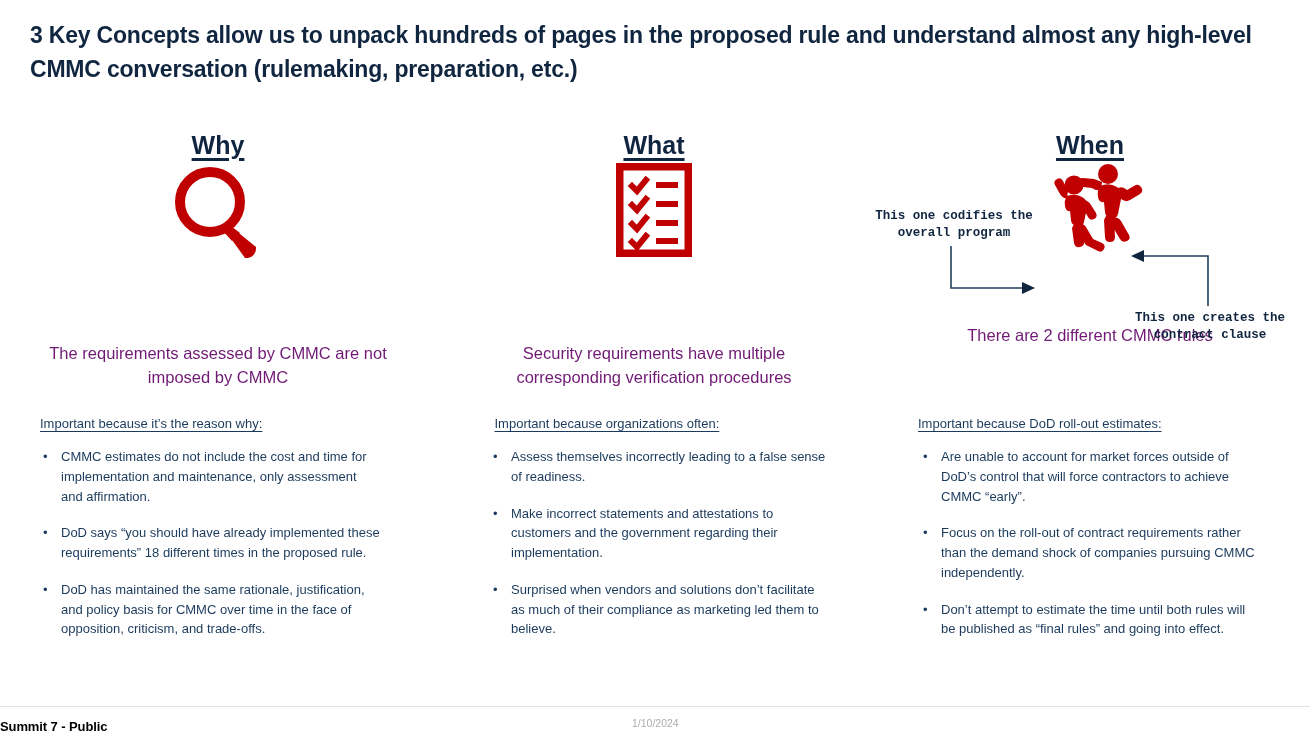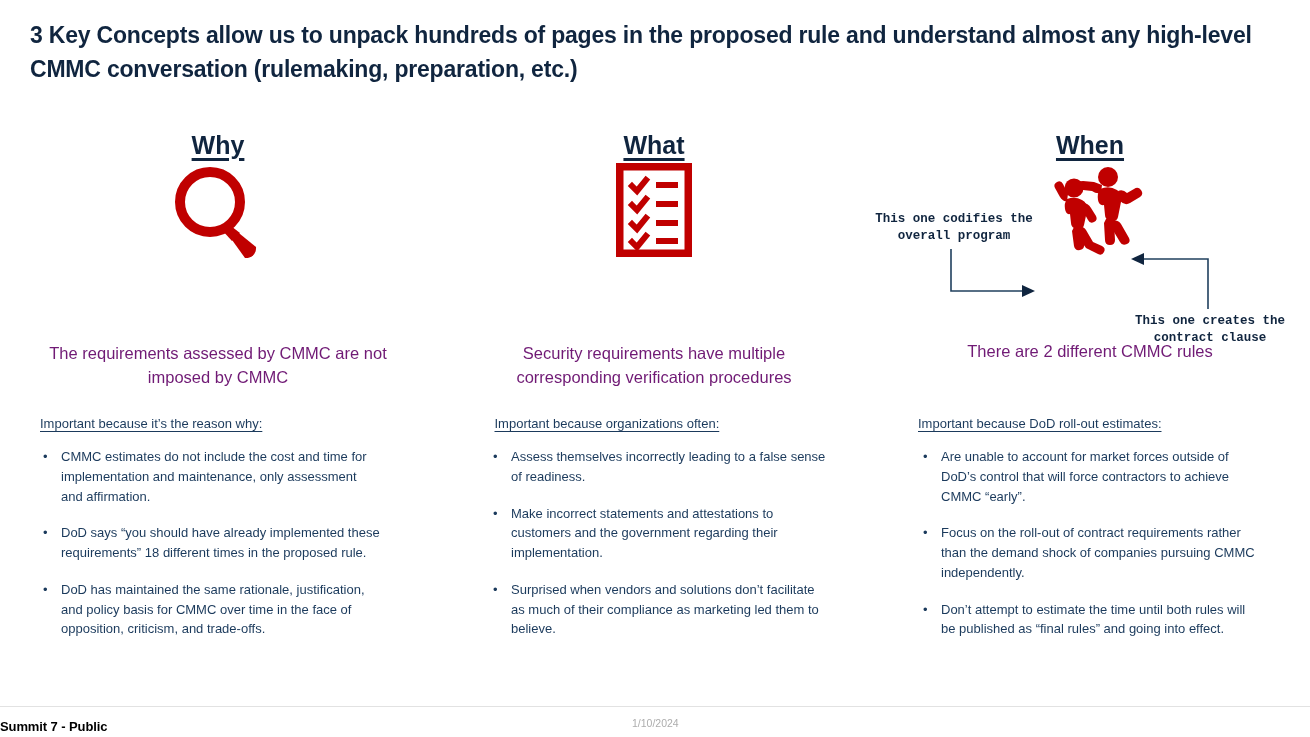--- a/index.html
+++ b/index.html
@@ -118,21 +118,21 @@
     color: #1b3a5c;
   }
 
   
   .col-1 .col-lead,
   .col-1 .bullets { margin-left: -16px; }
   .col-2 .col-lead { margin-left: 21px; }
   .col-2 .bullets  { margin-left: 12px; }
   .col-3 .col-lead { margin-left: -4px; }
   .col-3 .bullets  { margin-left: 0px; }
-  .col-3 .col-lead { margin-top: 28px; }
+  .col-3 .col-lead { margin-top: 44px; }
 
   
   .icon-magnifier { width: 96px; height: 100px; display:block; }
   .icon-checklist { width: 76px; height: 94px; display:block; }
   .icon-dancers   { width: 112px; height: 96px; display:block; }
 
   
   .annot-zone {
     position: absolute;
     left: 0;

